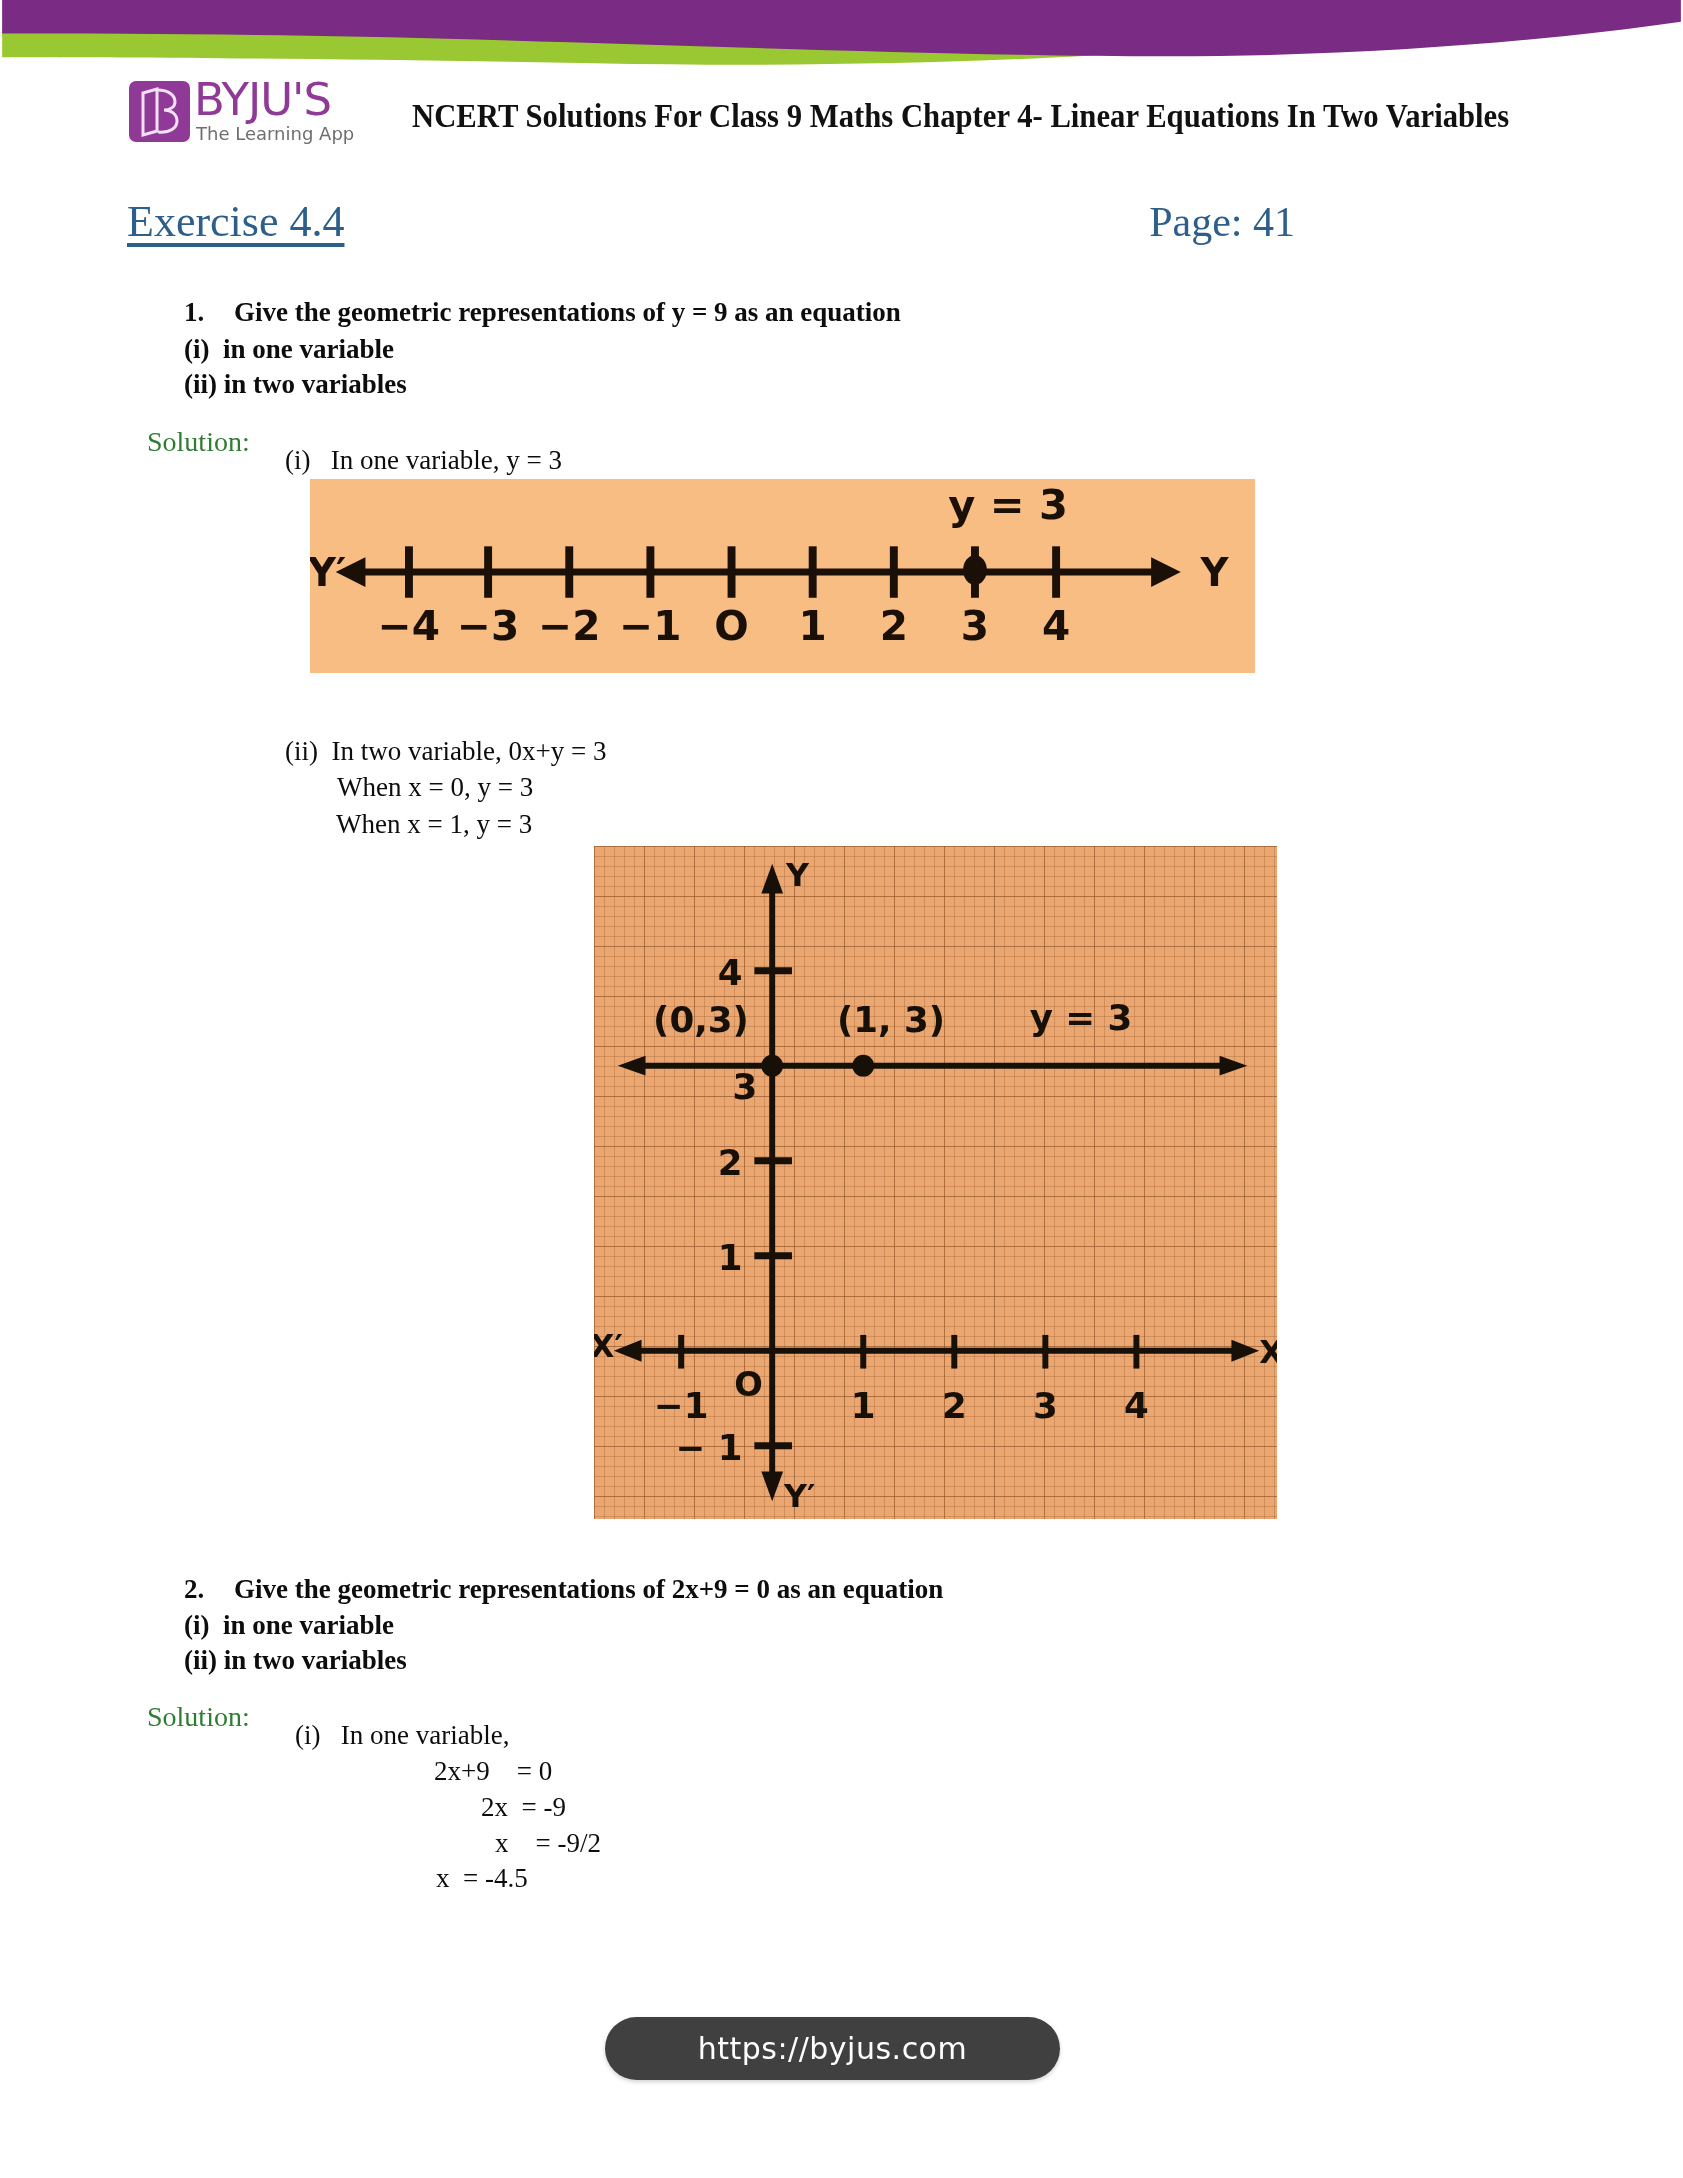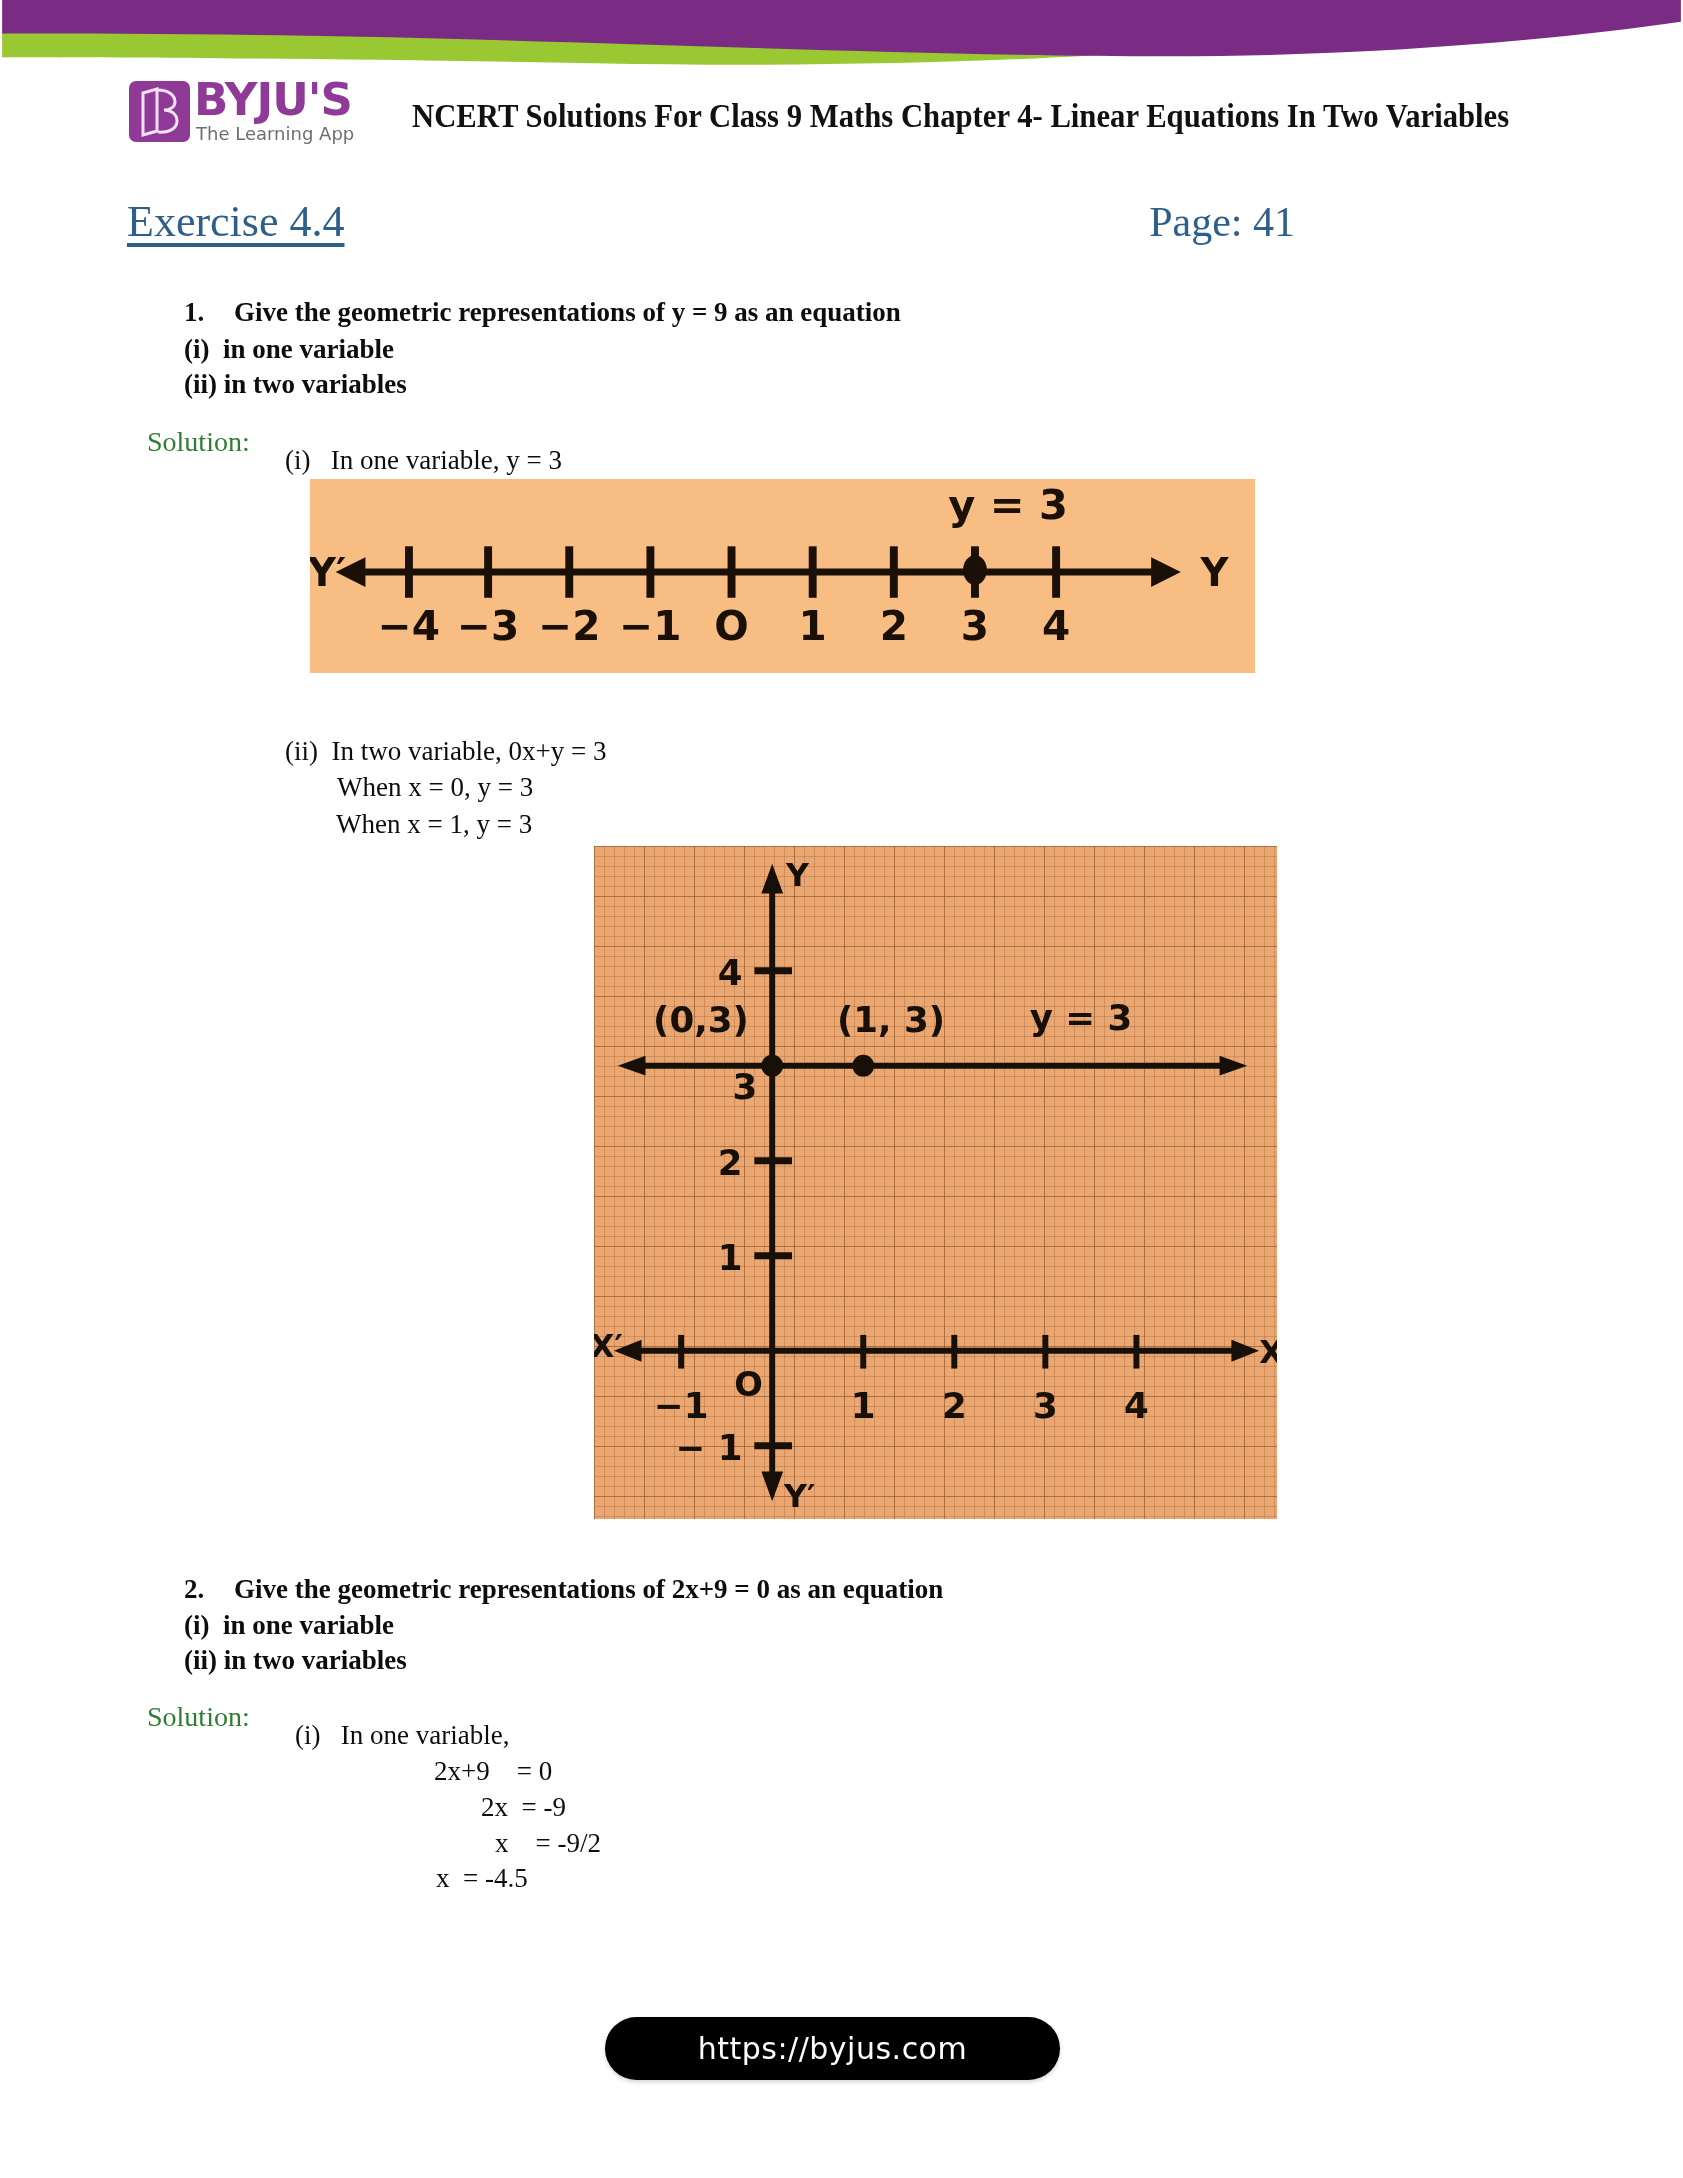--- a/index.html
+++ b/index.html
@@ -47,21 +47,21 @@
     left: 0; top: 2px;
     width: 61px; height: 61px;
     background: #8e3a96;
     border-radius: 7px;
   }
   #logo-mark svg { position:absolute; left:8px; top:6px; }
   #logo-wordmark {
     position: absolute;
     left: 65px; top: -2px;
     font-family: "DejaVu Sans", sans-serif;
-    font-weight: bold;
+    font-weight: normal;
     font-size: 45px;
     letter-spacing: -1px;
     color: #8e3a96;
     line-height: 1;
   }
   #logo-tagline {
     position: absolute;
     left: 67px; top: 44px;
     font-family: "DejaVu Sans", sans-serif;
     font-size: 18px;
@@ -161,21 +161,21 @@
   }
   #figure-graph svg { display:block; position:absolute; left:0; top:0; }
 
   
   #footer-link {
     position: absolute;
     left: 605px;
     top: 2017px;
     width: 455px;
     height: 63px;
-    background: #000000;
+    background: #404040;
     border-radius: 34px;
     display: flex;
     align-items: center;
     justify-content: center;
     font-family: "DejaVu Sans", sans-serif;
     font-size: 30px;
     color: #ffffff;
     letter-spacing: 0.5px;
     box-shadow: 0 2px 4px rgba(0,0,0,0.18);
   }

